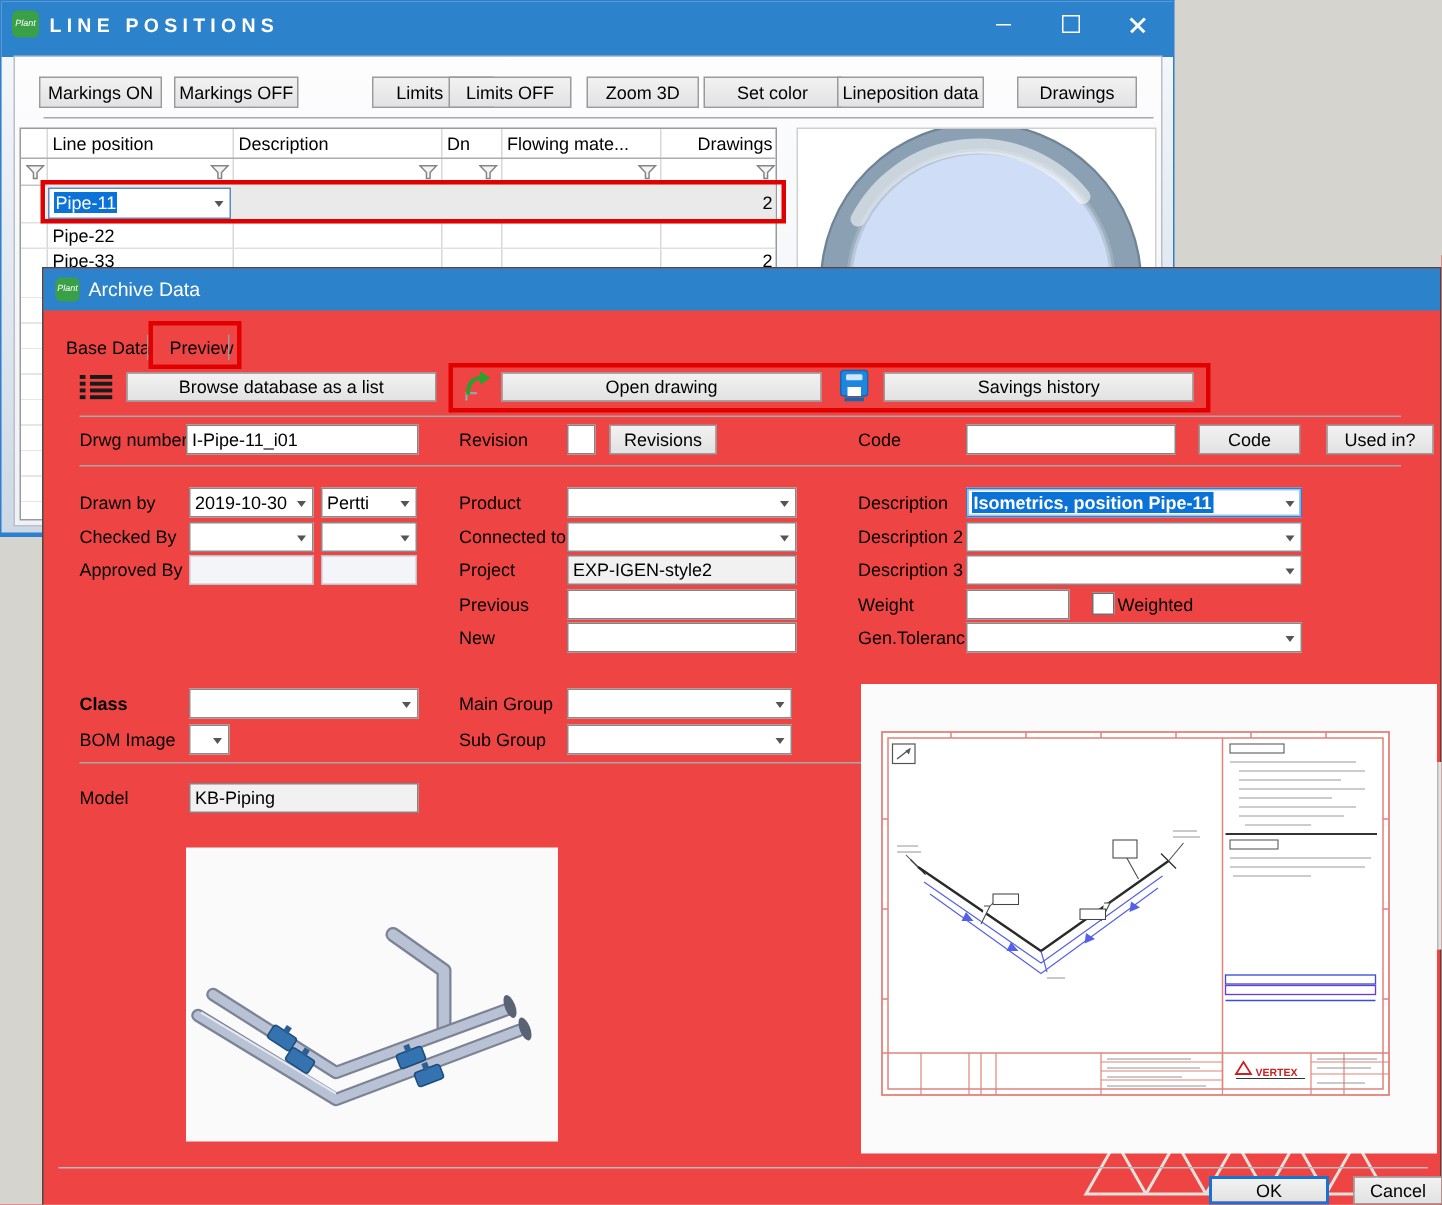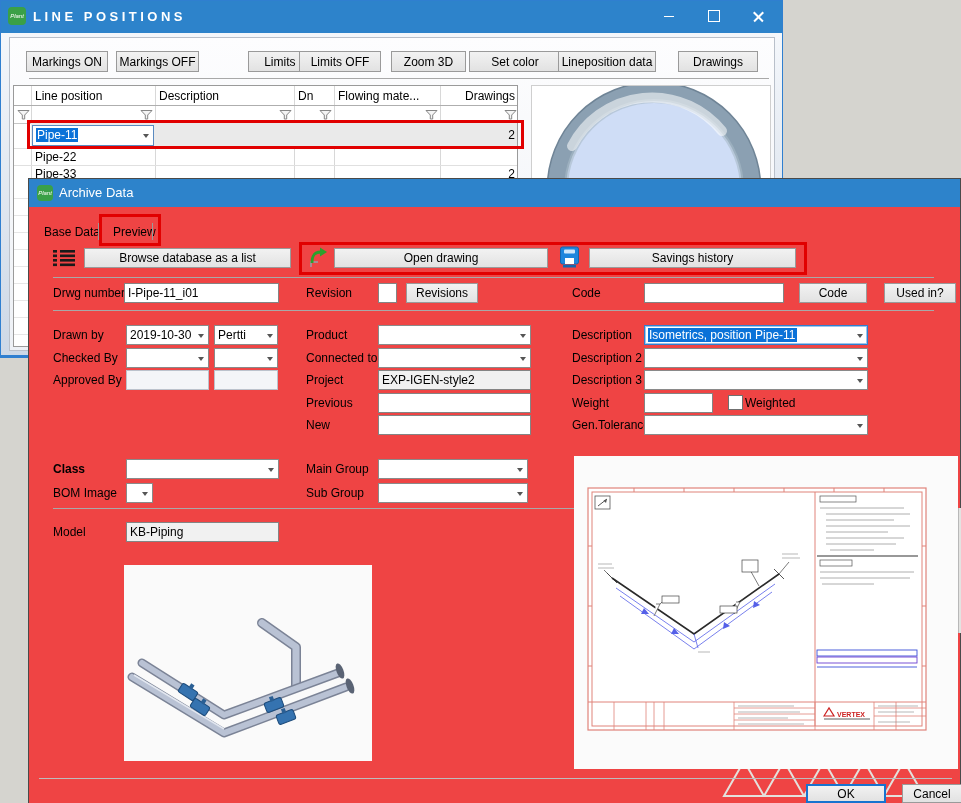--- a/index.html
+++ b/index.html
@@ -2,21 +2,21 @@
 <html><head>
 <meta charset="utf-8">
 <style>
   html,body{margin:0;padding:0;}
   body{width:961px;height:803px;position:relative;overflow:hidden;background:#d5d4cf;
        font-family:"Liberation Sans",sans-serif;font-size:12px;color:#000;}
   .abs{position:absolute;box-sizing:border-box;}
   
   .win1{left:0;top:0;width:783px;height:358px;background:linear-gradient(#f8fafd,#cdd8e6);
         border:1px solid #2f7fd0;border-bottom-width:3px;z-index:1;}
-  .titlebar{left:0;top:0;right:0;height:32px;background:#2d83cb;}
+  .titlebar{left:0;top:0;right:0;height:37px;background:#2d83cb;}
   .titletext{color:#fff;font-size:13px;font-weight:600;letter-spacing:3.5px;top:8px;left:32px;white-space:nowrap;}
   .badge{width:18px;height:18px;left:7px;top:6px;background:#3aa047;border-radius:4px;color:#fff;
          font-size:6px;display:flex;align-items:center;justify-content:center;font-style:italic;}
   .wctl{top:0;width:45px;height:30px;display:flex;align-items:center;justify-content:center;}
   .minbar{width:10px;height:1px;background:#fff;}
   .maxbox{width:10px;height:10px;border:1px solid #fff;}
   .xwrap{position:relative;width:11px;height:11px;}
   .xbar{position:absolute;left:-1px;top:5px;width:13px;height:1.5px;background:#fff;}
   .content1{left:8px;top:36px;width:766px;height:314px;background:linear-gradient(#fdfdfe,#eef1f6);
             border:1px solid #b9c0ca;}
@@ -41,21 +41,21 @@
   .lbl{position:absolute;white-space:nowrap;}
   .field{position:absolute;height:20px;background:#fff;border:1px solid #848484;padding:2px 3px;
          box-sizing:border-box;white-space:nowrap;overflow:hidden;}
   .ro{background:#f1f1f1;}
   .dis{background:#f4f5f8;border-color:#bcc2cc;}
   .combo{position:absolute;height:20px;background:#fff;border:1px solid #8a8a8a;box-sizing:border-box;}
   .combo .cval{position:absolute;left:3px;top:2px;white-space:nowrap;}
   .chev{position:absolute;right:4px;top:8px;width:0;height:0;border-left:3.5px solid transparent;
         border-right:3.5px solid transparent;border-top:4px solid #555;}
   .seltext{background:#0b72d8;color:#fff;padding:0 1px;}
-  .focused{border:1px solid #2f7fd0;box-shadow:0 0 0 1px #9cc5ec inset;}
+  .focused{border:1px solid #2f7fd0;box-shadow:0 0 0 1px #9cc5ec inset;font-weight:bold;}
   .cb{position:absolute;width:13px;height:13px;background:#fff;border:1px solid #707070;}
   
   .dlg{left:28px;top:178px;width:933px;height:733px;background:#ef4444;border:1px solid #4a4a4a;z-index:10;}
   .dtitle{color:#fff;font-size:13px;top:6px;left:30px;}
   .tabtick{position:absolute;top:44px;width:1px;height:17px;background:#9a9a9a;}
   .prevbox{position:absolute;width:248px;height:196px;background:#fafafa;}
   .okbtn{border:2px solid #1773cf;}
 </style>
 </head>
 <body>

